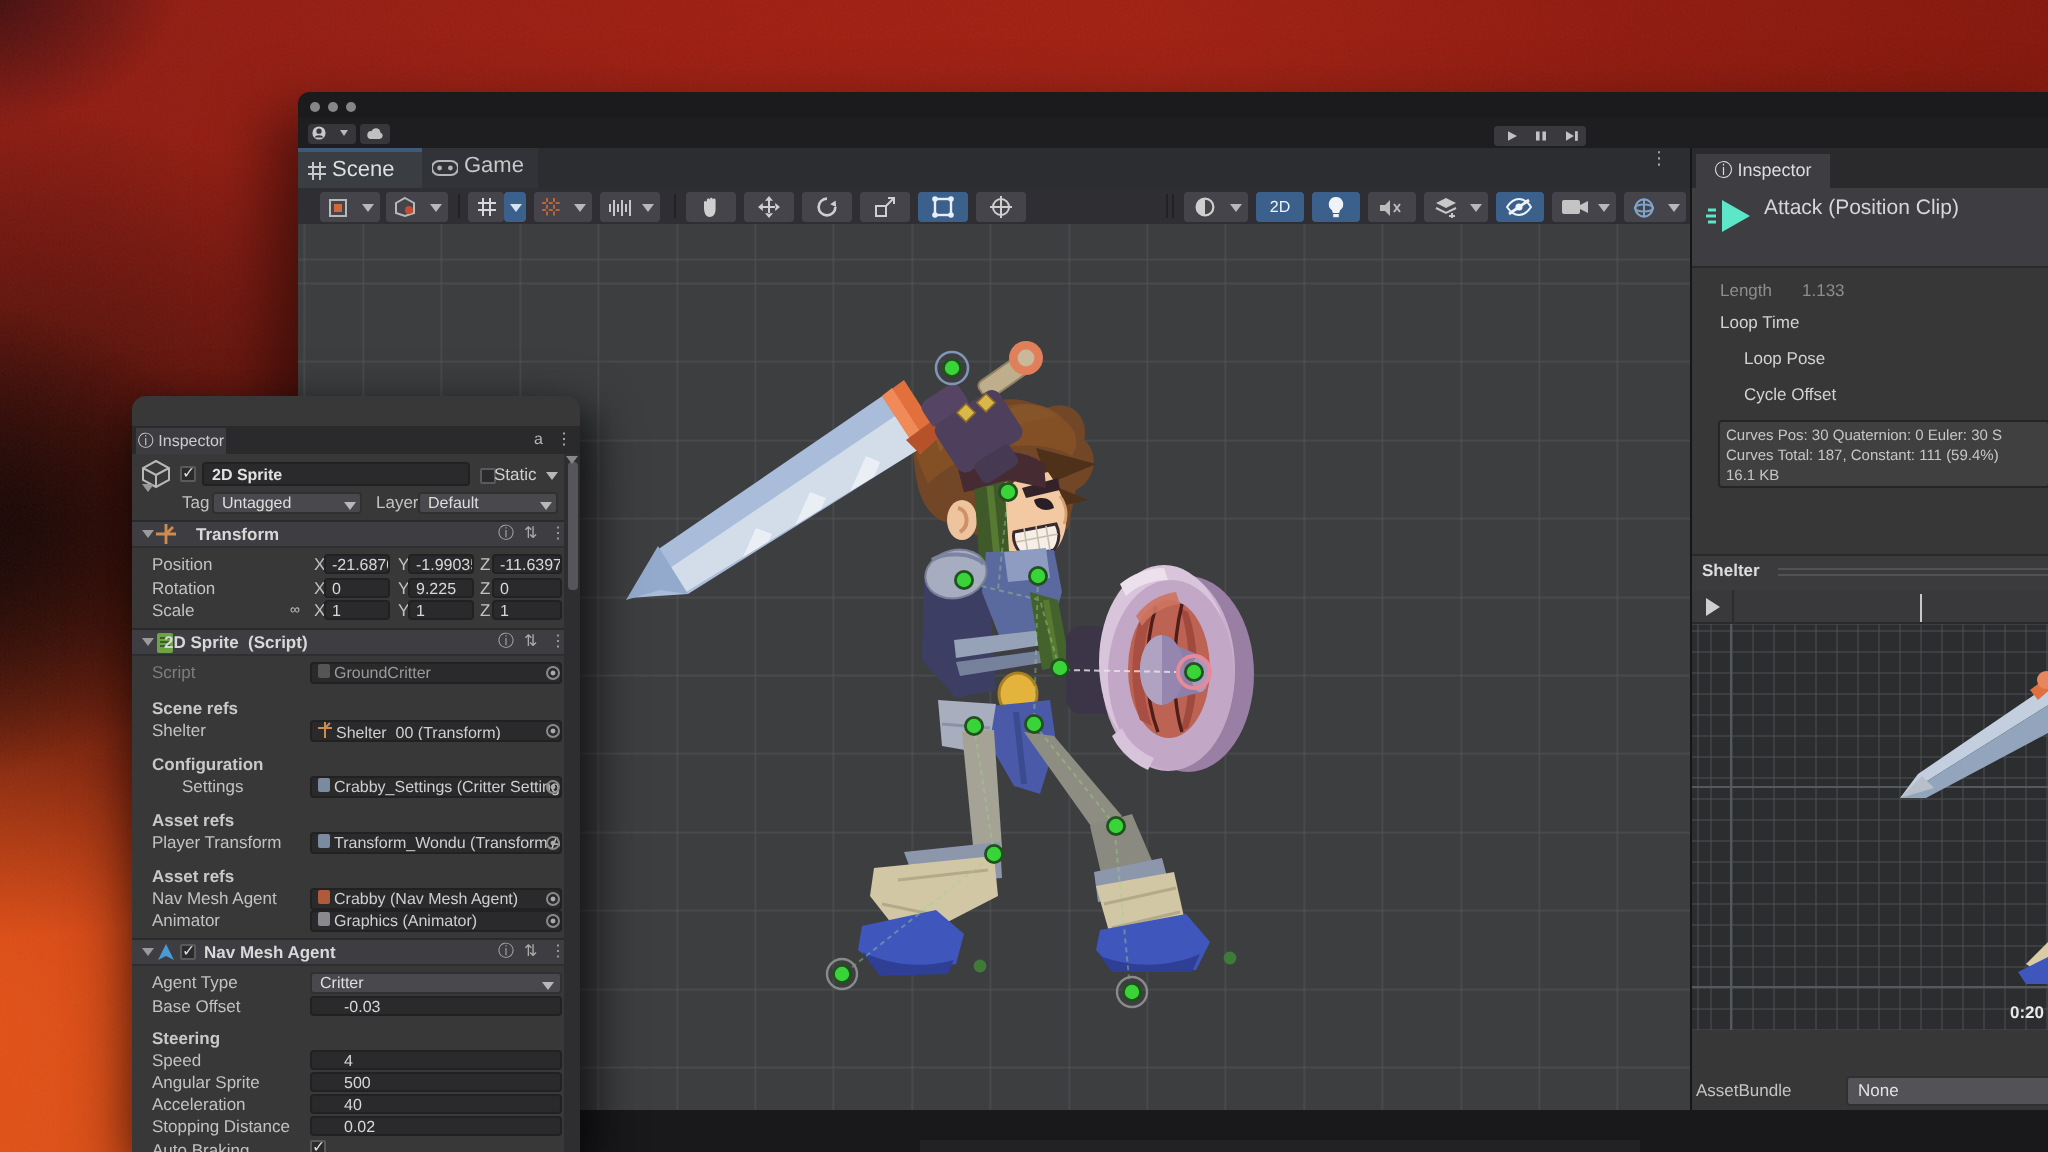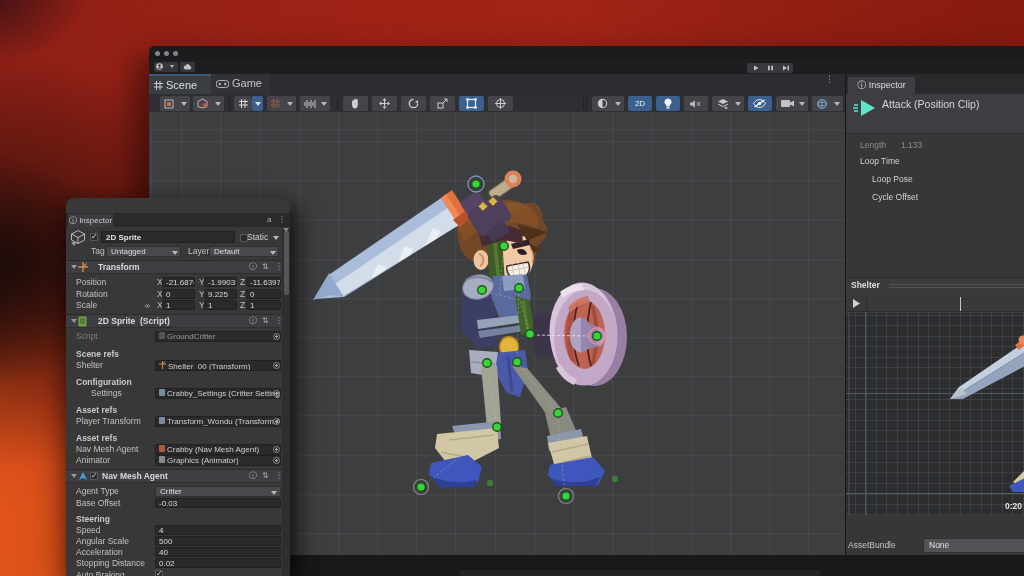--- a/index.html
+++ b/index.html
@@ -56,21 +56,21 @@
      border-radius:7px 7px 0 0;box-shadow:0 12px 30px rgba(0,0,0,.6), 7px 7px 18px rgba(0,0,0,.42);}
   #ltitle{left:0;top:0;width:224px;height:15px;background:#2c2c2e;border-radius:7px 7px 0 0;}
   #ltabs{left:0;top:15px;width:224px;height:14px;background:#2a2a2c;}
   .comphead{background:#3e3e42;border-top:1px solid #2a2a2a;border-bottom:1px solid #2f2f31;}
   .bold{font-weight:bold;}
   .cb{width:8px;height:8px;background:#2b2b2d;border:1px solid #5a5a5a;border-radius:1px;color:#ddd;}
   .cb span{position:absolute;left:0px;top:-2px;font-size:8px;}
   .fold{width:0;height:0;border-left:3.5px solid transparent;border-right:3.5px solid transparent;border-top:4.5px solid #9a9a9a;}
   .rico{color:#aaa;font-size:8px;line-height:10px;}
   .nf{width:33px;height:10px;padding-left:3px;}
-  .nf2{width:126px;height:10px;padding-left:3px;}
+  .nf2{width:126px;height:10px;padding-left:16px;}
   .ofld{width:126px;height:11px;padding-left:3px;line-height:10px;color:#cfcfcf;}
   .oico{display:inline-block;width:6px;height:7px;margin-right:2px;border-radius:1px;}
   .tgt{width:7px;height:7px;border:1px solid #8a8a8a;border-radius:50%;background:radial-gradient(circle,#aaa 0 1px,transparent 1.4px);}
 </style>
 </head>
 <body>
 <div id="stage">
   <div id="bg" class="abs"></div>
   <svg class="abs" style="left:0;top:0" width="1024" height="576" opacity="0.05">
     <filter id="n">
@@ -406,20 +406,21 @@
       <svg class="abs" style="left:6px;top:23px" width="26" height="24">
         <path d="M9 3 L23 11 L9 19 z" fill="#5ce8c8"></path>
         <path d="M2 8h4M1 11h5M2 14h4" stroke="#5ce8c8" stroke-width="1.6"></path>
       </svg>
       <div class="abs lbl" style="left:36px;top:25px;font-size:10.5px;color:#d6d6d6">Attack (Position Clip)</div>
       <div class="abs lbl" style="left:14px;top:66px;color:#8d8d8d">Length</div>
       <div class="abs lbl" style="left:55px;top:66px;color:#8d8d8d">1.133</div>
       <div class="abs lbl" style="left:14px;top:82px;color:#d2d2d2">Loop Time</div>
       <div class="abs lbl" style="left:26px;top:100px;color:#d2d2d2">Loop Pose</div>
       <div class="abs lbl" style="left:26px;top:118px;color:#d2d2d2">Cycle Offset</div>
+      <div class="abs" style="left:13px;top:136px;width:166px;height:34px;background:#404040;border:1px solid #252525;border-radius:2px;color:#c6c6c6;font-size:7.5px;line-height:10px;padding:2px 3px;white-space:nowrap;overflow:hidden">Curves Pos: 30 Quaternion: 0 Euler: 30 S<br>Curves Total: 187, Constant: 111 (59.4%)<br>16.1 KB</div>
 
       <div class="abs" style="left:0;top:203px;width:185px;height:18px;background:#3b3b3e;border-top:1px solid #2a2a2a"></div>
       <div class="abs lbl" style="left:5px;top:206px;font-weight:bold;color:#dcdcdc">Shelter</div>
       <div class="abs" style="left:43px;top:210px;width:142px;height:1px;background:#525252"></div>
       <div class="abs" style="left:43px;top:213px;width:142px;height:1px;background:#525252"></div>
       <div class="abs" style="left:0;top:221px;width:185px;height:17px;background:#39393c;border-bottom:1px solid #2a2a2a"></div>
       <svg class="abs" style="left:6px;top:225px" width="8" height="9">
           <path d="M1 0l7 4.5L1 9z" fill="#cfcfcf"></path>
         </svg>
       <div class="abs" style="left:20px;top:221px;width:1px;height:17px;background:#2c2c2c"></div>
@@ -506,21 +507,21 @@
       <div class="abs fld nf" style="left:138px;top:102px;width:33px">1</div>
     <div class="abs lbl" style="left:174px;top:102px">Z</div>
       <div class="abs fld nf" style="left:180px;top:102px;width:35px">1</div>
 
     <div class="abs comphead" style="left:0;top:116px;width:224px;height:14px"></div>
     <div class="abs fold" style="left:5px;top:121px"></div>
     <svg class="abs" style="left:12px;top:118px" width="9" height="11">
         <rect x="0.5" y="0.5" width="8" height="10" rx="1" fill="#6ea345"></rect>
         <path d="M2 3h5M2 5h5M2 7h5" stroke="#2e4a1e" stroke-width="0.8"></path>
       </svg>
-    <div class="abs lbl bold" style="left:32px;top:118px;color:#d8d8d8">2D Sprite&nbsp;&nbsp;(Script)</div>
+    <div class="abs lbl bold" style="left:16px;top:118px;color:#d8d8d8">2D Sprite&nbsp;&nbsp;(Script)</div>
     <div class="abs rico" style="left:183px;top:118px">ⓘ</div>
     <div class="abs rico" style="left:196px;top:118px">⇅</div>
     <div class="abs rico" style="left:209px;top:118px">⋮</div>
     <div class="abs lbl" style="left:10px;top:133px;color:#7e7e7e">Script</div>
     <div class="abs fld ofld" style="left:89px;top:133px;color:#9a9a9a"><span class="oico" style="background:#555">&nbsp;</span>GroundCritter</div>
     <div class="abs tgt" style="left:207px;top:134.5px"></div>
     <div class="abs lbl bold" style="left:10px;top:151px;color:#c9c9c9">Scene refs</div>
     <div class="abs lbl" style="left:10px;top:162px">Shelter</div>
     <div class="abs fld ofld" style="left:89px;top:162px"><svg width="7" height="8" style="margin-right:2px">
           <path d="M3.5 0v8M0 3h7M3.5 3l2.5-2.5" stroke="#cf8a4e"></path>
@@ -554,21 +555,21 @@
     <div class="abs rico" style="left:183px;top:273px">ⓘ</div>
     <div class="abs rico" style="left:196px;top:273px">⇅</div>
     <div class="abs rico" style="left:209px;top:273px">⋮</div>
     <div class="abs lbl" style="left:10px;top:288px">Agent Type</div>
     <div class="abs drop" style="left:89px;top:288px;width:126px;height:11px;padding-left:4px">Critter<div class="abs caret" style="right:3px;top:3.5px"></div></div>
     <div class="abs lbl" style="left:10px;top:299.5px">Base Offset</div>
     <div class="abs fld nf2" style="left:89px;top:299.5px">-0.03</div>
     <div class="abs lbl bold" style="left:10px;top:316px;color:#c9c9c9">Steering</div>
     <div class="abs lbl" style="left:10px;top:327px">Speed</div>
     <div class="abs fld nf2" style="left:89px;top:327px">4</div>
-    <div class="abs lbl" style="left:10px;top:338px">Angular Scale</div>
+    <div class="abs lbl" style="left:10px;top:338px">Angular Sprite</div>
     <div class="abs fld nf2" style="left:89px;top:338px">500</div>
     <div class="abs lbl" style="left:10px;top:349px">Acceleration</div>
     <div class="abs fld nf2" style="left:89px;top:349px">40</div>
     <div class="abs lbl" style="left:10px;top:360px">Stopping Distance</div>
     <div class="abs fld nf2" style="left:89px;top:360px">0.02</div>
     <div class="abs lbl" style="left:10px;top:371.5px">Auto Braking</div>
     <div class="abs cb" style="left:89px;top:372px">
         <span>✓</span>
       </div>
 

